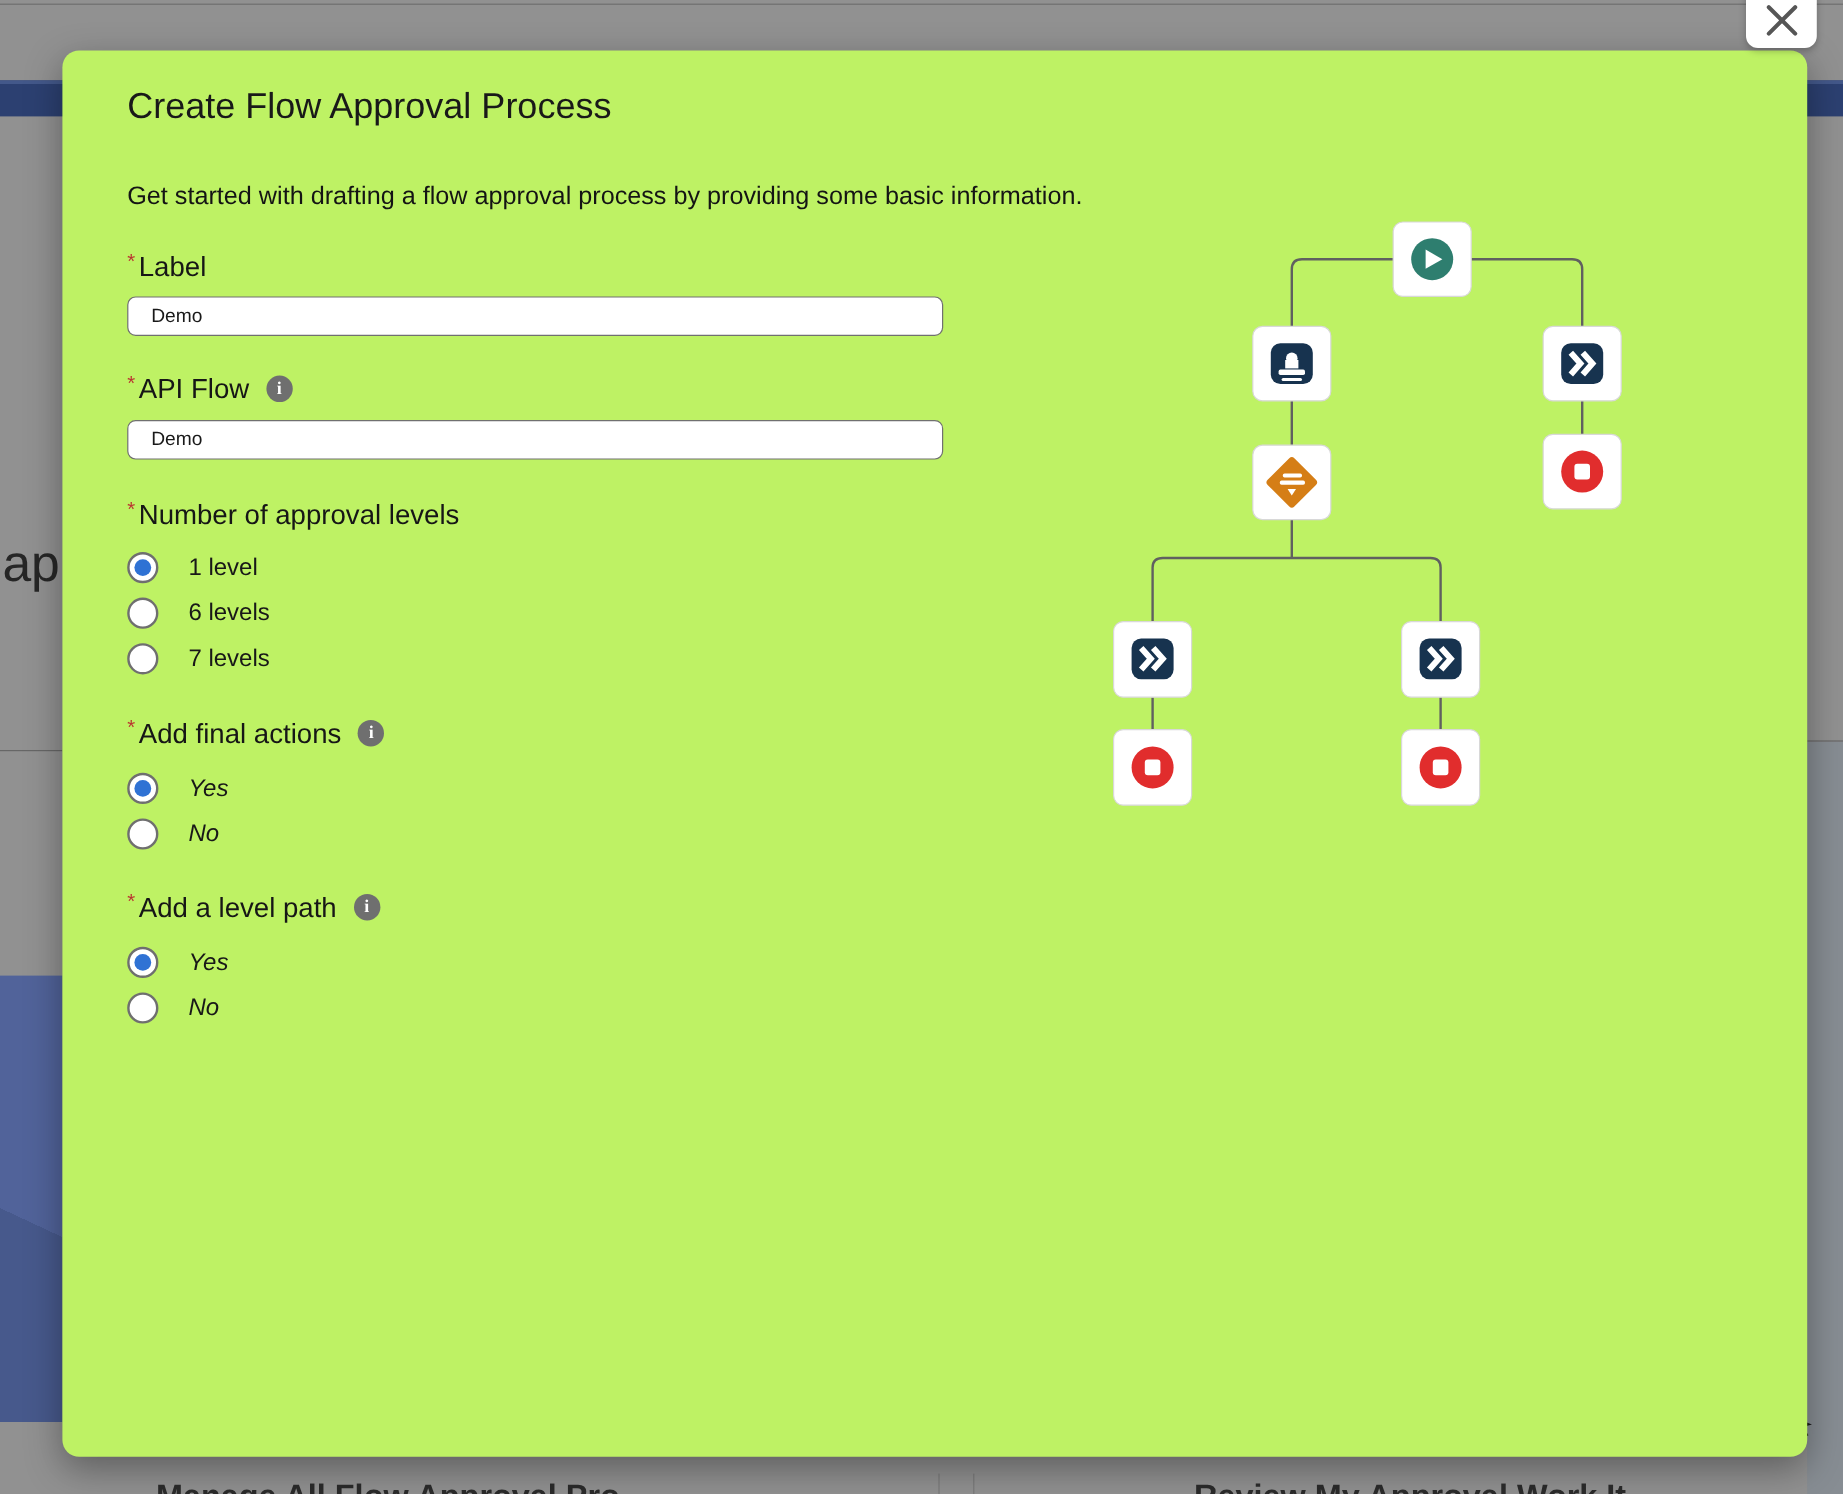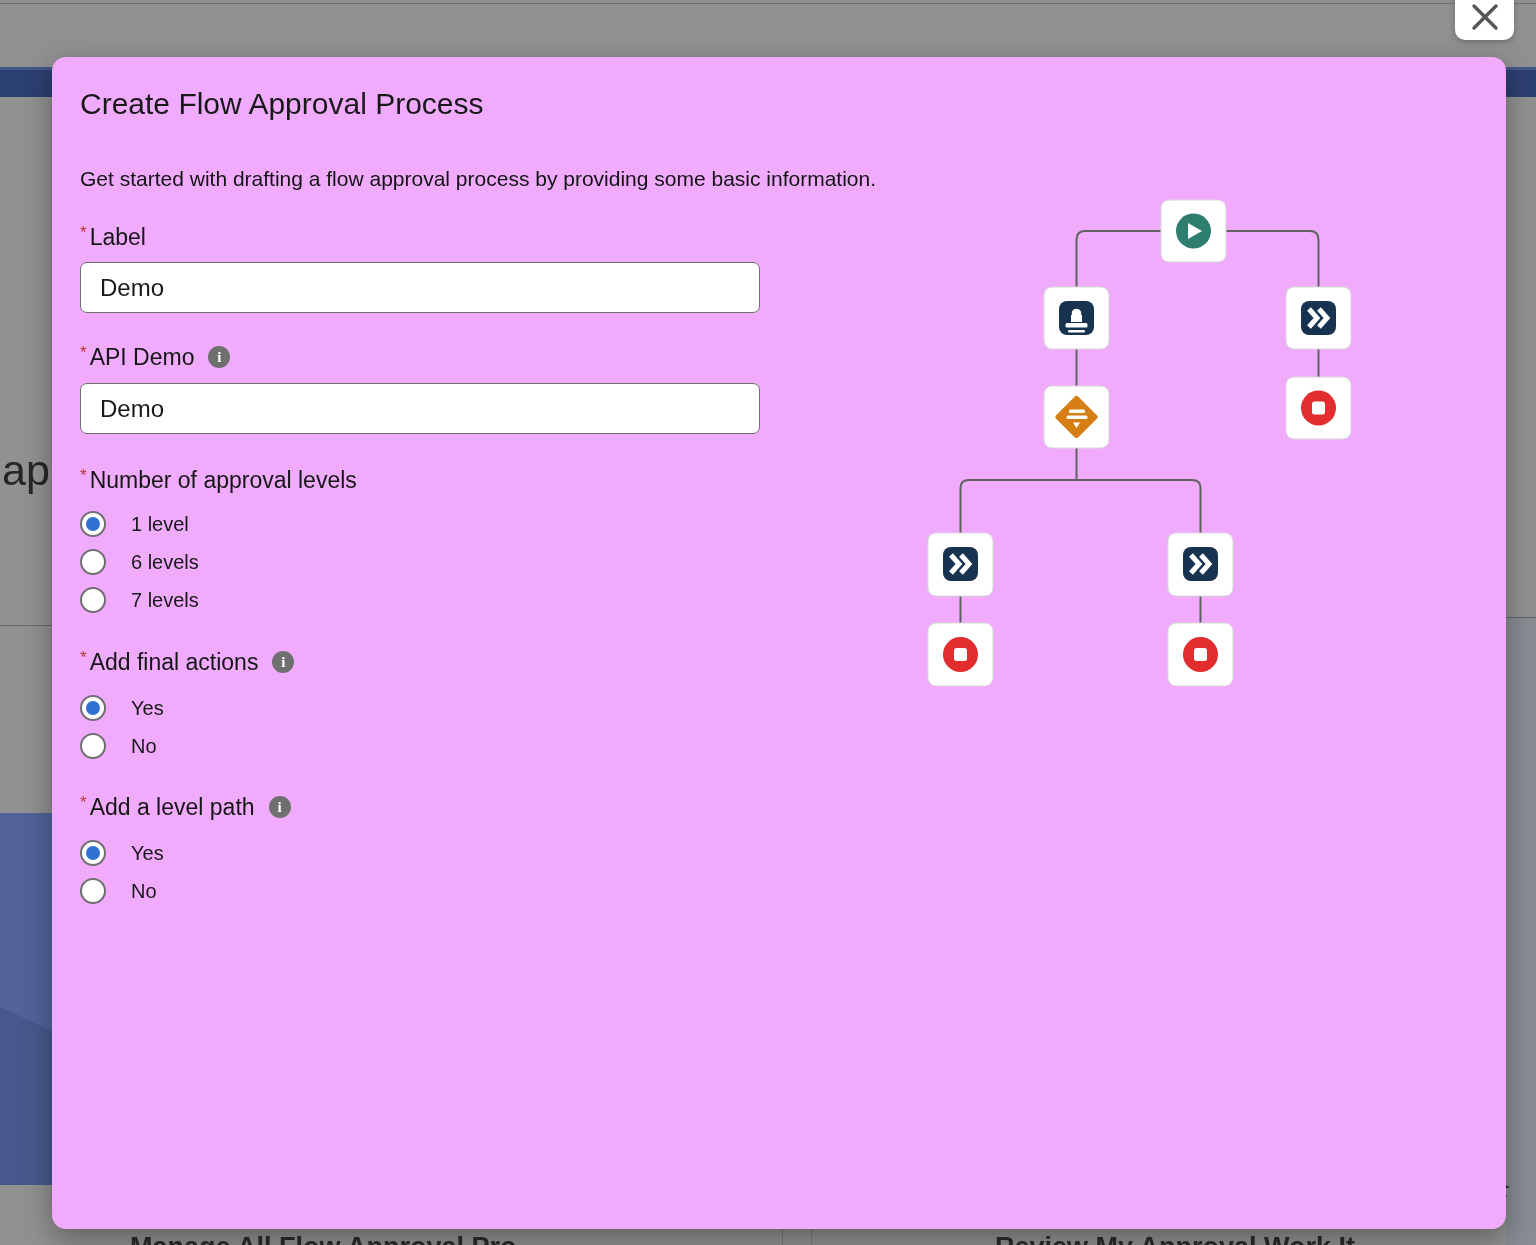--- a/index.html
+++ b/index.html
@@ -25,40 +25,40 @@
   .bottom-heading.right { left:995px; }
   .mouse-cursor { position:absolute; left:1497px; top:1182px; }
 
   
   .close-btn { position:absolute; z-index:30; left:1455px; top:-12px; width:59px; height:52px;
               background:#ffffff; border:none; border-radius:10px; cursor:pointer;
               display:flex; align-items:flex-end; justify-content:center; padding-bottom:8px;
               box-shadow:0 2px 6px rgba(0,0,0,.25); }
 
   
-  .modal { position:absolute; z-index:20; left:52px; top:57px; width:1454px; height:1172px;
-              background:#f0abfc; border-radius:14px; box-shadow:0 10px 30px rgba(0,0,0,.35); }
+  .modal { position:absolute; z-index:20; left:52px; top:42px; width:1454px; height:1172px;
+              background:#bef264; border-radius:14px; box-shadow:0 10px 30px rgba(0,0,0,.35);padding-left:26px; }
   .modal-content { padding:30px 0 0 28px; }
   .modal-title { font-size:30px; font-weight:400; color:#191919; line-height:34px; }
   .modal-subtitle { margin-top:46px; font-size:21px; color:#141414; line-height:24px; }
 
   .field-label-row { display:flex; align-items:center; height:26px; }
   .req { color:#ba3530; font-size:17px; margin-right:3px; position:relative; top:-4px; }
   .field-label { font-size:23px; color:#161616; }
   .info-icon { width:22px; height:22px; border-radius:50%; background:#6f6f6f; color:#ffffff;
               display:inline-flex; align-items:center; justify-content:center;
               font-family:"Liberation Serif", serif; font-weight:bold; font-size:15px;
               margin-left:14px; cursor:pointer; }
-  .text-input { display:block; width:680px; height:51px; margin-top:12px;
+  .text-input { display:block; width:680px; height:33px; margin-top:12px;
               border:1.5px solid #707070; border-radius:7px; padding:0 19px;
-              font-family:"Liberation Sans", sans-serif; font-size:24px; color:#191919; background:#fff; }
+              font-family:"Liberation Sans", sans-serif; font-size:16px; color:#191919; background:#fff; }
 
   .sec-label { margin-top:33px; }
   .radio-group { margin-top:18px;text-align:right; }
-  .radio-group.tight { margin-top:20px; }
+  .radio-group.tight { margin-top:20px;font-style:italic; }
   .radio-row { display:flex; align-items:center; height:26px; margin-bottom:12px; cursor:pointer; width:max-content; }
   .radio { width:26px; height:26px; border:2px solid #6f6f6f; border-radius:50%; background:#fff;
               margin-right:25px; position:relative; flex:none; }
   .radio.selected::after { content:""; position:absolute; left:4px; top:4px; width:14px; height:14px;
               border-radius:50%; background:#2f72d4; }
   .radio-label { font-size:20px; color:#181818; }
 
   .mt36 { margin-top:36px; } .mt35 { margin-top:35px; }
 
   
@@ -95,21 +95,21 @@
     <p class="modal-subtitle">Get started with drafting a flow approval process by providing some basic information.</p>
 
     <div class="field-label-row sec-label">
       <span class="req">*</span>
       <span class="field-label">Label</span>
     </div>
     <input class="text-input" type="text" value="Demo" style="">
 
     <div class="field-label-row" style="margin-top:31px;">
       <span class="req">*</span>
-      <span class="field-label">API Demo</span>
+      <span class="field-label">API Flow</span>
       <span class="info-icon">i</span>
     </div>
     <input class="text-input" style="margin-top: 13px;" type="text" value="Demo">
 
     <div class="field-label-row sec-label">
       <span class="req">*</span>
       <span class="field-label">Number of approval levels</span>
     </div>
     <div class="radio-group" role="radiogroup">
       <div class="radio-row">

